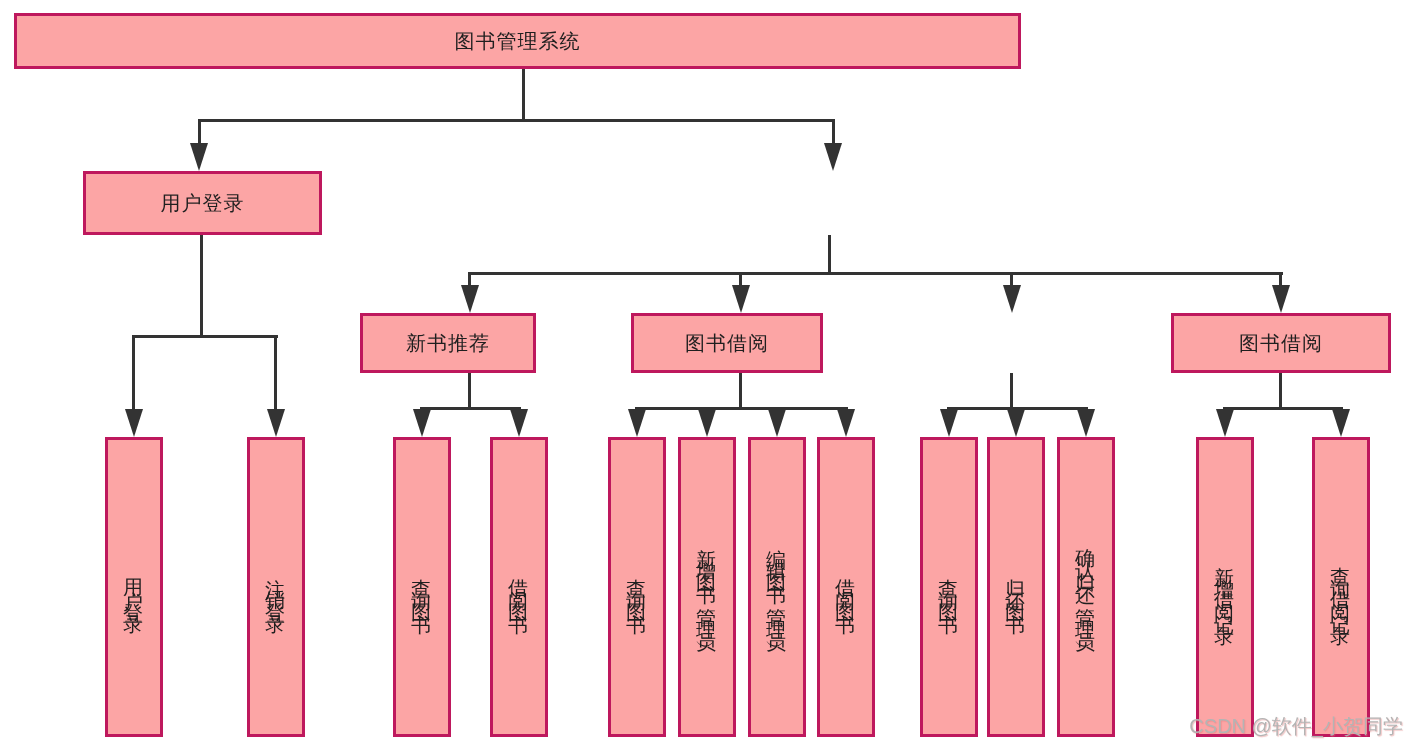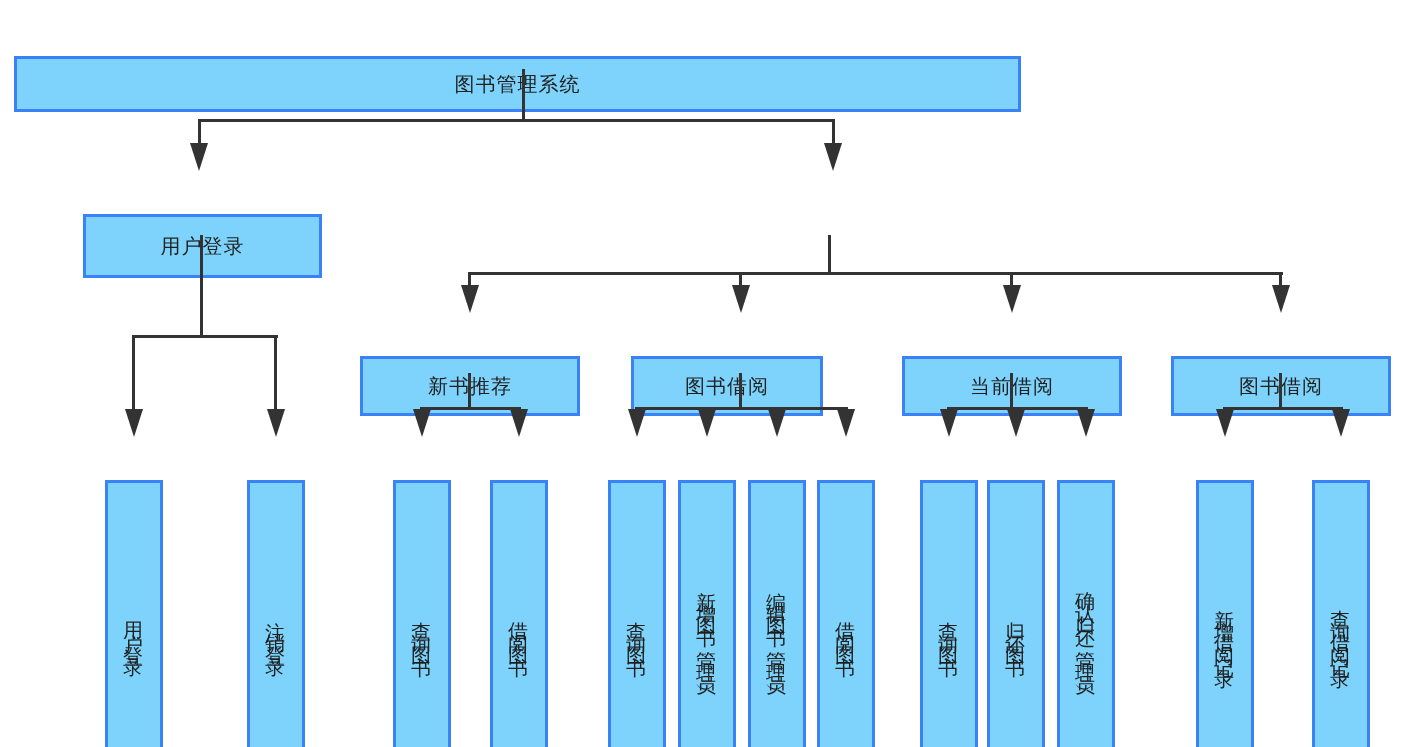--- a/index.html
+++ b/index.html
@@ -1,23 +1,23 @@
 <!DOCTYPE html>
 <html><head>
 <meta charset="utf-8">
 <style>
   html,body{margin:0;padding:0;background:#ffffff;}
   .canvas{
     position:relative;width:1405px;height:747px;background:#ffffff;overflow:hidden;
     font-family:"Liberation Sans","DejaVu Sans",sans-serif;color:#1f1f1f;
   }
   .box{
-    position:absolute;box-sizing:border-box;border:3px solid #3b82f6;background:#7dd3fc;
+    position:absolute;box-sizing:border-box;border:3px solid #be185d;background:#fca5a5;
     display:flex;align-items:center;justify-content:center;
-    font-size:20px;letter-spacing:1px;white-space:nowrap;margin-top:43px;
+    font-size:20px;letter-spacing:1px;white-space:nowrap;
   }
   .vbox{
     writing-mode:vertical-lr;text-orientation:mixed;
     letter-spacing:12px;font-size:20px;white-space:nowrap;overflow:hidden;
   }
   .vline{position:absolute;width:3px;background:#333333;}
   .hline{position:absolute;height:3px;background:#333333;}
   .arr{
     position:absolute;width:0;height:0;
     border-left:9px solid transparent;border-right:9px solid transparent;
@@ -57,23 +57,22 @@
   <div class="hline" style="left:468px;top:272px;width:815px;"></div>
   <div class="vline" style="left:468px;top:272px;height:13px;"></div>
   <div class="arr" style="left:461px;top:285px;"></div>
   <div class="vline" style="left:739px;top:272px;height:13px;"></div>
   <div class="arr" style="left:732px;top:285px;"></div>
   <div class="vline" style="left:1010px;top:272px;height:13px;"></div>
   <div class="arr" style="left:1003px;top:285px;"></div>
   <div class="vline" style="left:1279px;top:272px;height:13px;"></div>
   <div class="arr" style="left:1272px;top:285px;"></div>
 
-  <div class="box" style="left:360px;top:313px;width:220px;height:60px;">新书推荐</div>
+  <div class="box" style="left:360px;top:313px;width:176px;height:60px;">新书推荐</div>
   <div class="box" style="left:631px;top:313px;width:192px;height:60px;">图书借阅</div>
-  <div class="box" style="left:902px;top:313px;width:220px;height:60px;">当前借阅</div>
   <div class="box" style="left:1171px;top:313px;width:220px;height:60px;">图书借阅</div>
 
   <div class="vline" style="left:468px;top:373px;height:34px;"></div>
   <div class="hline" style="left:420px;top:407px;width:101px;"></div>
   <div class="arr" style="left:413px;top:409px;"></div>
   <div class="arr" style="left:510px;top:409px;"></div>
 
   <div class="vline" style="left:739px;top:373px;height:34px;"></div>
   <div class="hline" style="left:635px;top:407px;width:213px;"></div>
   <div class="arr" style="left:628px;top:409px;"></div>
@@ -103,14 +102,15 @@
   <div class="box vbox" style="left:748px;top:437px;width:58px;height:300px;">编辑图书（管理员）</div>
   <div class="box vbox" style="left:817px;top:437px;width:58px;height:300px;">借阅图书</div>
 
   <div class="box vbox" style="left:920px;top:437px;width:58px;height:300px;">查询图书</div>
   <div class="box vbox" style="left:987px;top:437px;width:58px;height:300px;">归还图书</div>
   <div class="box vbox" style="left:1057px;top:437px;width:58px;height:300px;">确认归还（管理员）</div>
 
   <div class="box vbox" style="left:1196px;top:437px;width:58px;height:300px;">新增借阅记录</div>
   <div class="box vbox" style="left:1312px;top:437px;width:58px;height:300px;">查询借阅记录</div>
 
+  <div class="watermark">CSDN @软件_小贺同学</div>
 
 </div>
 
 </body></html>

